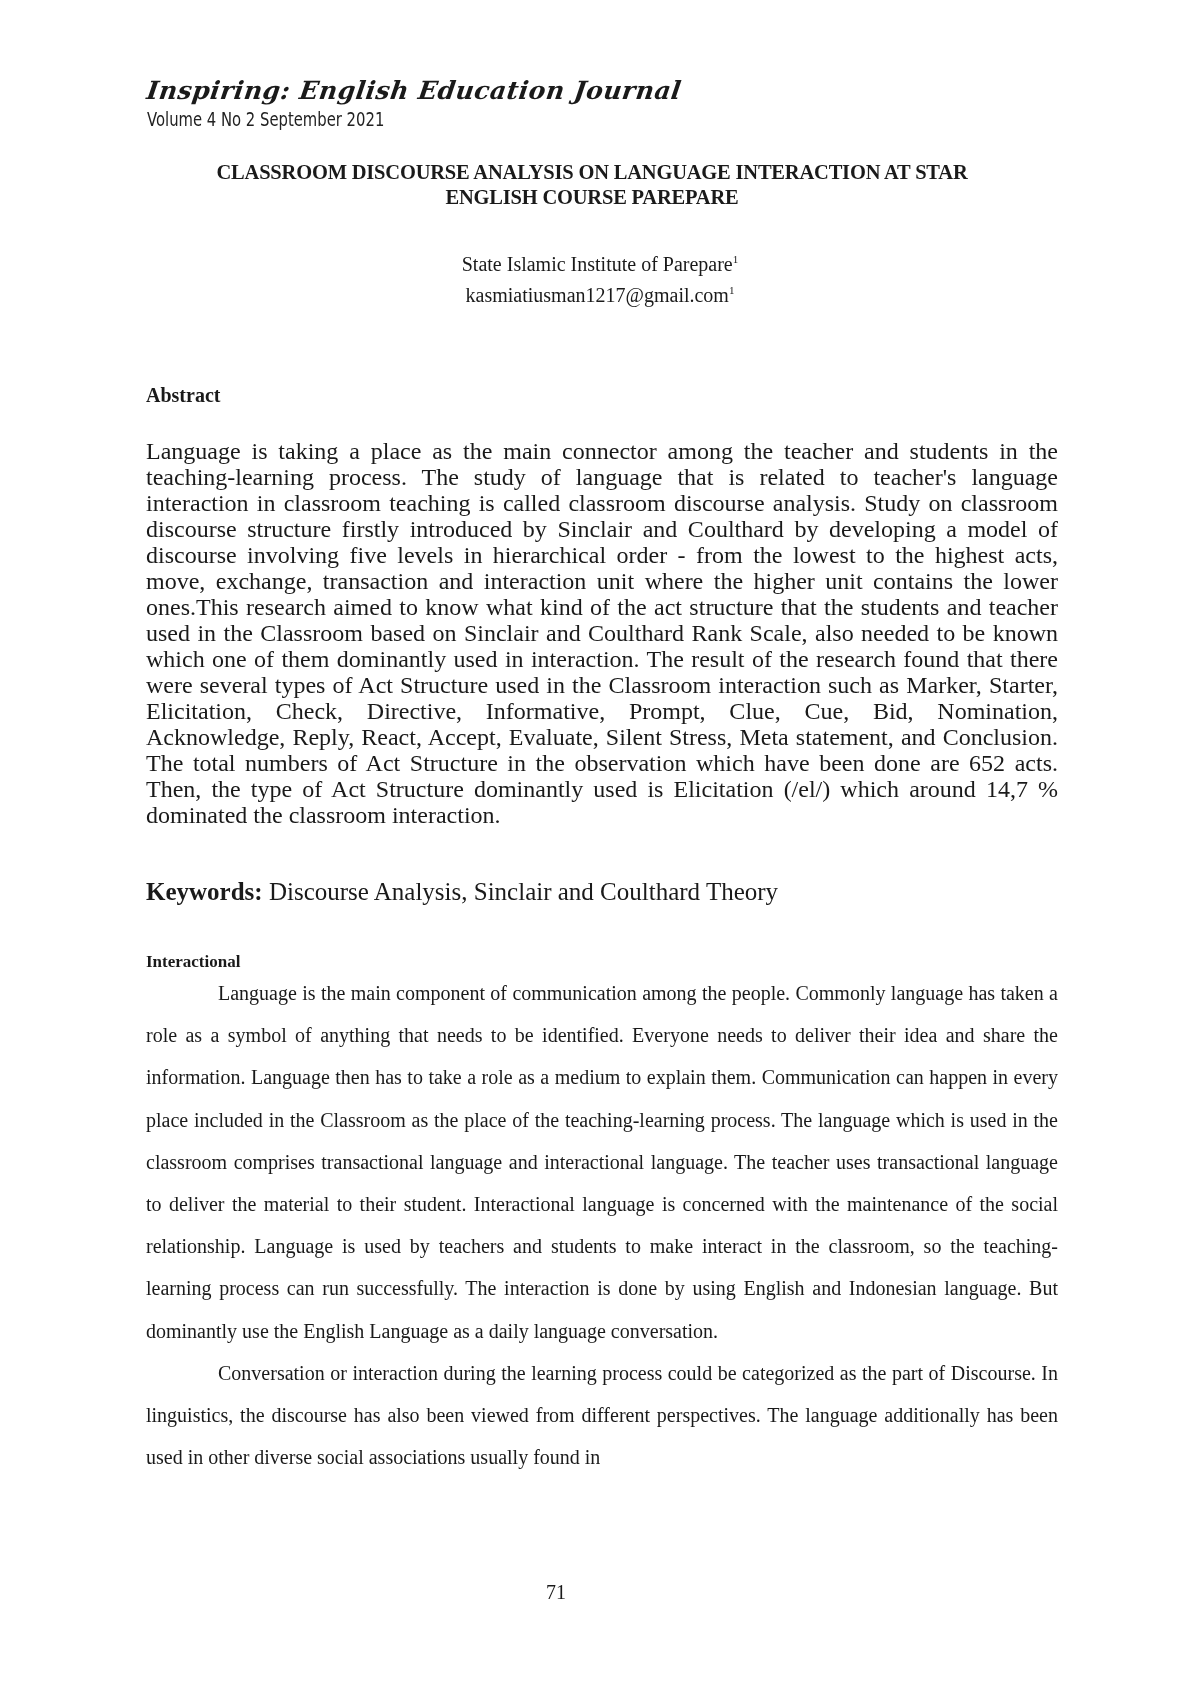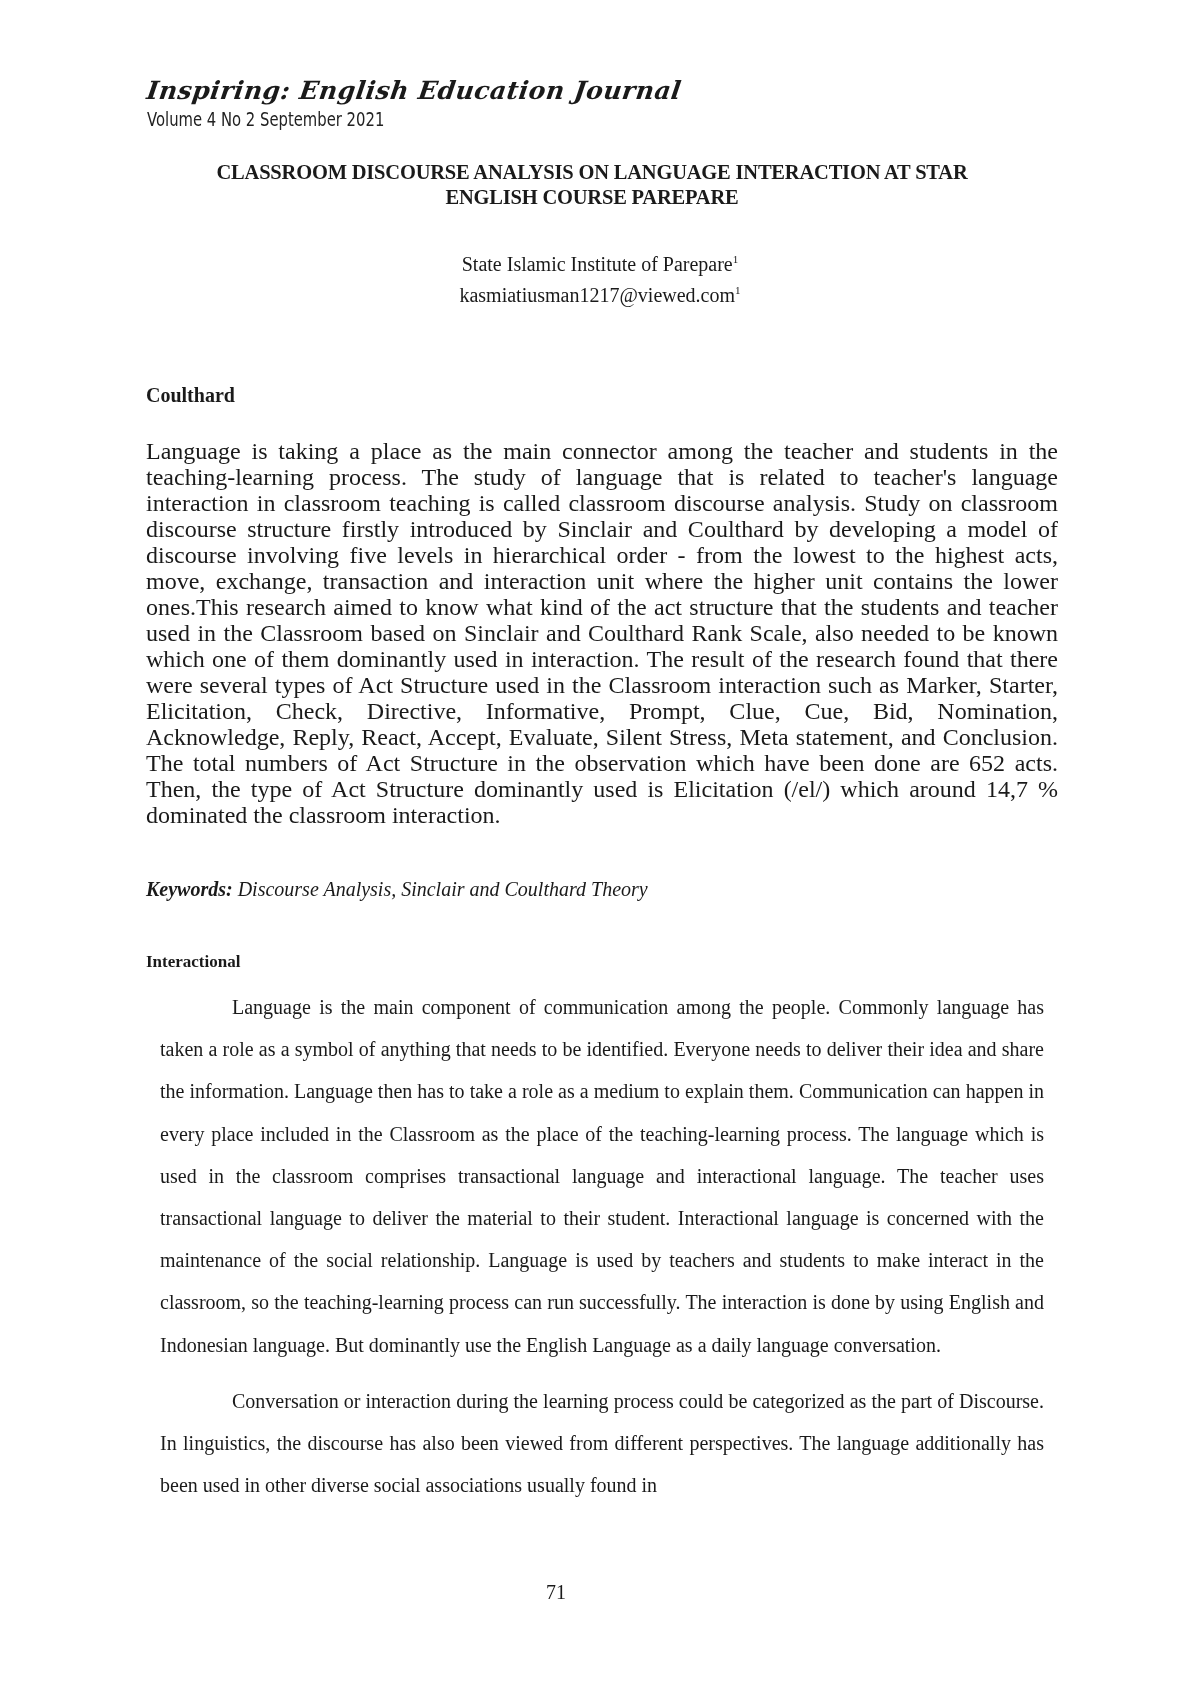--- a/index.html
+++ b/index.html
@@ -11,46 +11,46 @@
   .journal-volume { position: absolute; left: 147px; top: 108px; font-size: 19px;
                     font-family: "DejaVu Sans", sans-serif; transform: scaleX(0.78); transform-origin: left; color: #222; }
   .title { position: absolute; left: 132px; width: 920px; top: 160px; text-align: center;
            font-weight: bold; font-size: 20.5px; line-height: 25px; letter-spacing: -0.2px; }
   .author-block { position: absolute; left: 140px; width: 920px; top: 246px; text-align: center;
                   font-size: 20px; line-height: 26px; }
   .author-block sup { font-size: 11px; vertical-align: 8px; }
   .h-abstract { position: absolute; left: 146px; top: 384px; font-weight: bold; font-size: 20px; }
   .abstract { position: absolute; left: 146px; width: 912px; top: 438px; font-size: 24px;
               line-height: 26px; text-align: justify; }
-  .keywords { position: absolute; left: 146px; top: 878px; font-size: 20px; font-style: italic; }
+  .keywords { position: absolute; left: 146px; top: 878px; font-size: 25px; }
   .keywords b { font-weight: bold; }
   .h-intro { position: absolute; left: 146px; top: 952px; font-weight: bold; font-size: 17px; }
   .intro { position: absolute; left: 146px; width: 912px; top: 972px; font-size: 20px;
            line-height: 42.2px; text-align: justify; }
-  .intro p { margin: 14px; text-indent: 72px; }
+  .intro p { margin: 0; text-indent: 72px; }
   .page-number { position: absolute; left: 0; width: 1112px; top: 1581px; text-align: center; font-size: 20px; }
 </style>
 </head>
 <body>
 
 <div class="page">
   <div class="journal-title">Inspiring: English Education Journal</div>
   <div class="journal-volume">Volume 4 No 2 September 2021</div>
 
   <div class="title">
     <div>CLASSROOM DISCOURSE ANALYSIS ON LANGUAGE INTERACTION AT STAR</div>
     <div>ENGLISH COURSE PAREPARE</div>
   </div>
 
   <div class="author-block">
     <div><span>State Islamic Institute of Parepare</span><sup>1</sup></div>
-    <div><span>kasmiatiusman1217@viewed.com</span><sup>1</sup></div>
+    <div><span>kasmiatiusman1217@gmail.com</span><sup>1</sup></div>
   </div>
 
-  <div class="h-abstract">Coulthard</div>
+  <div class="h-abstract">Abstract</div>
   <div class="abstract">Language is taking a place as the main connector among the teacher and students in the teaching-learning process. The study of language that is related to teacher's language interaction in classroom teaching is called classroom discourse analysis. Study on classroom discourse structure firstly introduced by Sinclair and Coulthard by developing a model of discourse involving five levels in hierarchical order - from the lowest to the highest acts, move, exchange, transaction and interaction unit where the higher unit contains the lower ones.This research aimed to know what kind of the act structure that the students and teacher used in the Classroom based on Sinclair and Coulthard Rank Scale, also needed to be known which one of them dominantly used in interaction. The result of the research found that there were several types of Act Structure used in the Classroom interaction such as Marker, Starter, Elicitation, Check, Directive, Informative, Prompt, Clue, Cue, Bid, Nomination, Acknowledge, Reply, React, Accept, Evaluate, Silent Stress, Meta statement, and Conclusion. The total numbers of Act Structure in the observation which have been done are 652 acts. Then, the type of Act Structure dominantly used is Elicitation (/el/) which around 14,7 % dominated the classroom interaction.</div>
 
   <div class="keywords">
     <b>Keywords:</b><span> Discourse Analysis, Sinclair and Coulthard Theory</span>
   </div>
 
   <div class="h-intro">Interactional</div>
   <div class="intro">
     <p>Language is the main component of communication among the people. Commonly language has taken a role as a symbol of anything that needs to be identified. Everyone needs to deliver their idea and share the information. Language then has to take a role as a medium to explain them. Communication can happen  in every place included in the Classroom as the place of the teaching-learning process. The language which is used in the classroom comprises transactional language and interactional language. The teacher uses transactional language to deliver the material to their student. Interactional language is concerned with the maintenance of the social relationship. Language is used by teachers and students to make interact in the classroom, so the teaching-learning process can run successfully. The interaction is done by using English and Indonesian language. But dominantly use the English Language as a daily language conversation.</p>
     <p>Conversation or interaction during the learning process could be categorized as the part of Discourse. In linguistics, the discourse has also been viewed from different perspectives. The language additionally has been used in other diverse social associations usually found in</p>

